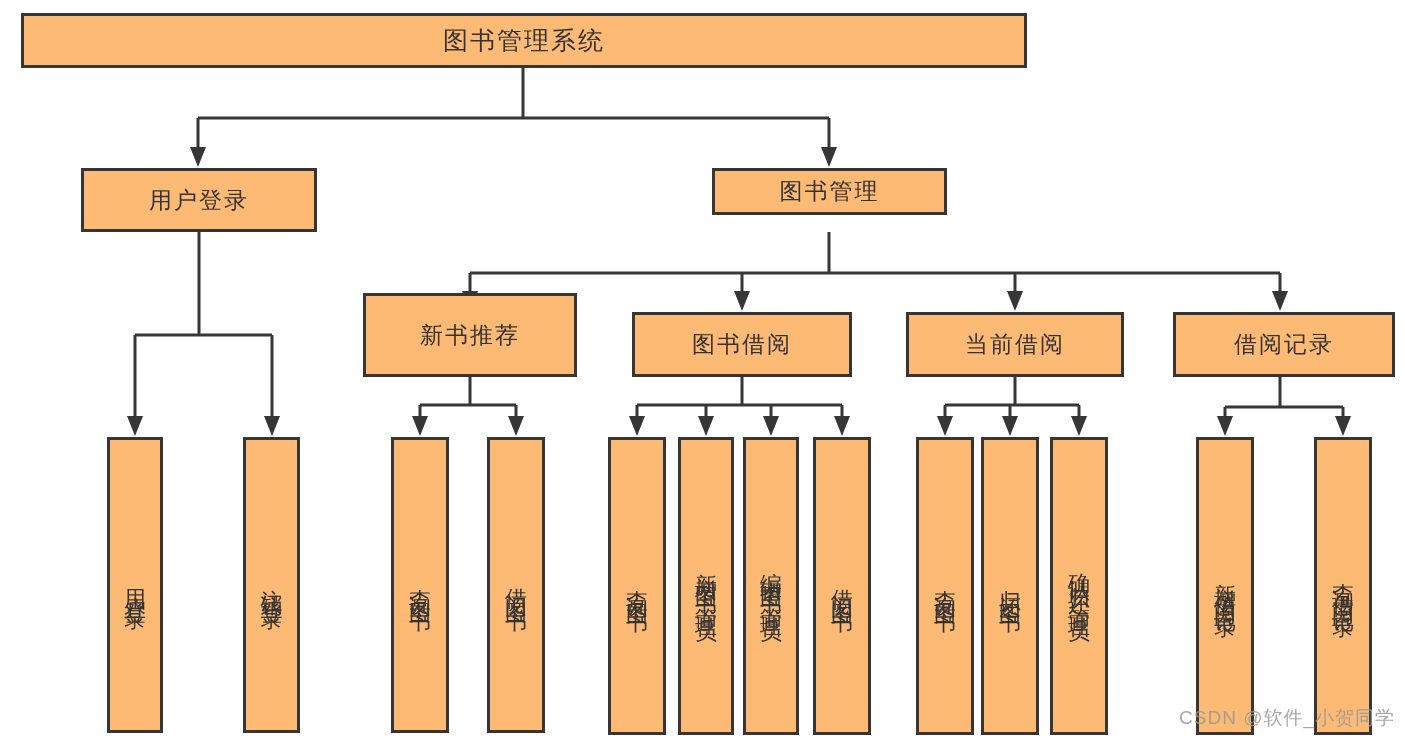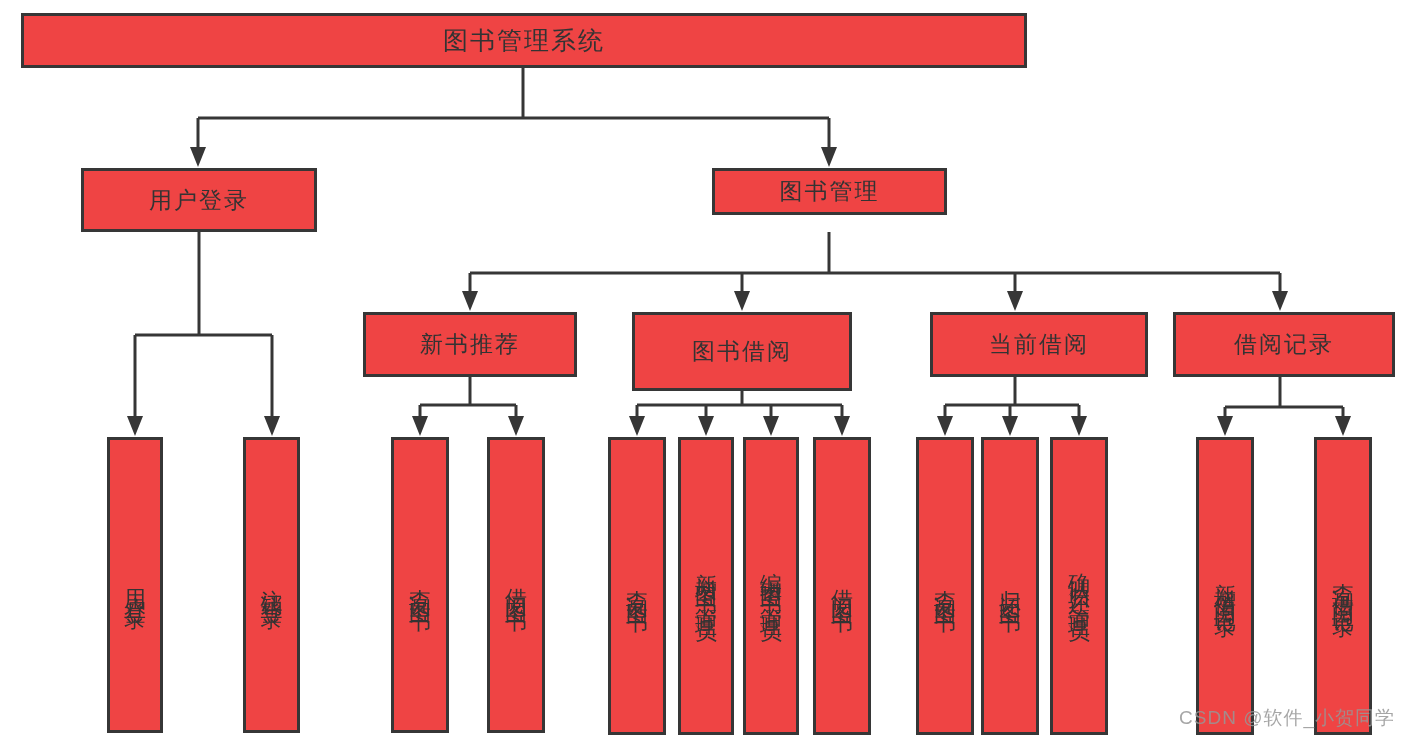--- a/index.html
+++ b/index.html
@@ -2,21 +2,21 @@
 <html><head>
 <meta charset="utf-8">
 <style>
   html,body { margin:0; padding:0; background:#ffffff; }
   .stage {
     position:relative; width:1405px; height:747px; background:#ffffff;
     font-family:"Liberation Sans", sans-serif; color:#333333; overflow:hidden;
   }
   .stage svg.connectors { position:absolute; left:0; top:0; z-index:1; }
   .node {
-    position:absolute; box-sizing:border-box; background:#ef4444;
+    position:absolute; box-sizing:border-box; background:#fdba74;
     border:3px solid #363636; display:flex; align-items:center; justify-content:center;
     z-index:2; text-align:center;
   }
   .node.root  { font-size:25px; letter-spacing:2px; }
   .node.h     { font-size:23px; letter-spacing:2px; }
   .node.v .vtext {
     writing-mode:vertical-rl; font-size:22px; letter-spacing:7px; line-height:1;
   }
   .watermark {
     position:absolute; right:10px; bottom:16px; z-index:5;
@@ -103,23 +103,23 @@
       <polygon points="1217,416 1233,416 1225,436" fill="#363636" stroke="none"></polygon>
       <polygon points="1335,416 1351,416 1343,436" fill="#363636" stroke="none"></polygon>
     </g>
   </svg>
 
   <div class="node root" style="left:21px; top:13px; width:1006px; height:55px;">图书管理系统</div>
 
   <div class="node h" style="left:81px; top:168px; width:236px; height:64px;">用户登录</div>
   <div class="node h" style="left:712px; top:168px; width:235px; height:47px;">图书管理</div>
 
-  <div class="node h" style="left:363px; top:312px; width:214px; height:65px;">新书推荐</div>
-  <div class="node h" style="left:632px; top:312px; width:220px; height:79px;">图书借阅</div>
-  <div class="node h" style="left:906px; top:312px; width:218px; height:65px;margin-left:24px;">当前借阅</div>
+  <div class="node h" style="left:363px; top:293px; width:214px; height:84px;">新书推荐</div>
+  <div class="node h" style="left:632px; top:312px; width:220px; height:65px;">图书借阅</div>
+  <div class="node h" style="left:906px; top:312px; width:218px; height:65px;">当前借阅</div>
   <div class="node h" style="left:1173px; top:312px; width:222px; height:65px;">借阅记录</div>
 
   <div class="node v" style="left:107px; top:437px; width:56px; height:296px;">
     <span class="vtext">用户登录</span>
   </div>
   <div class="node v" style="left:243px; top:437px; width:57px; height:296px;">
     <span class="vtext">注销登录</span>
   </div>
 
   <div class="node v" style="left:391px; top:437px; width:58px; height:296px;">

